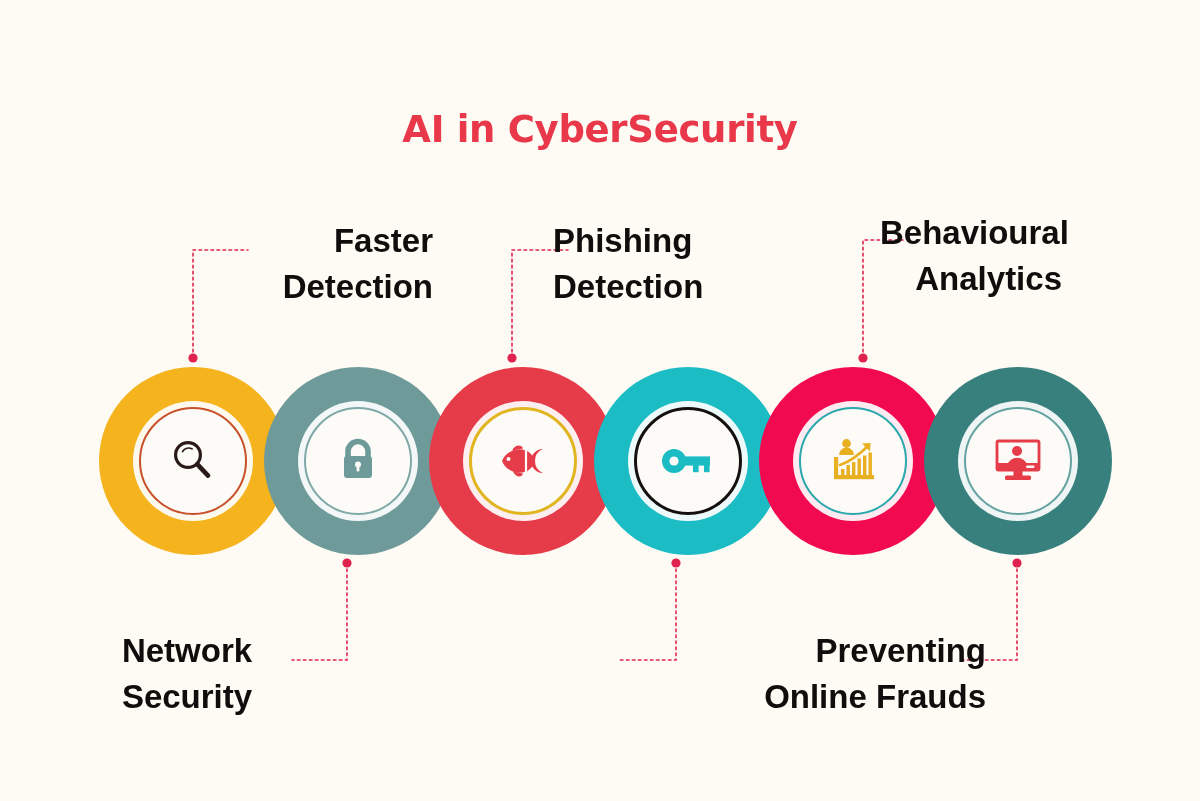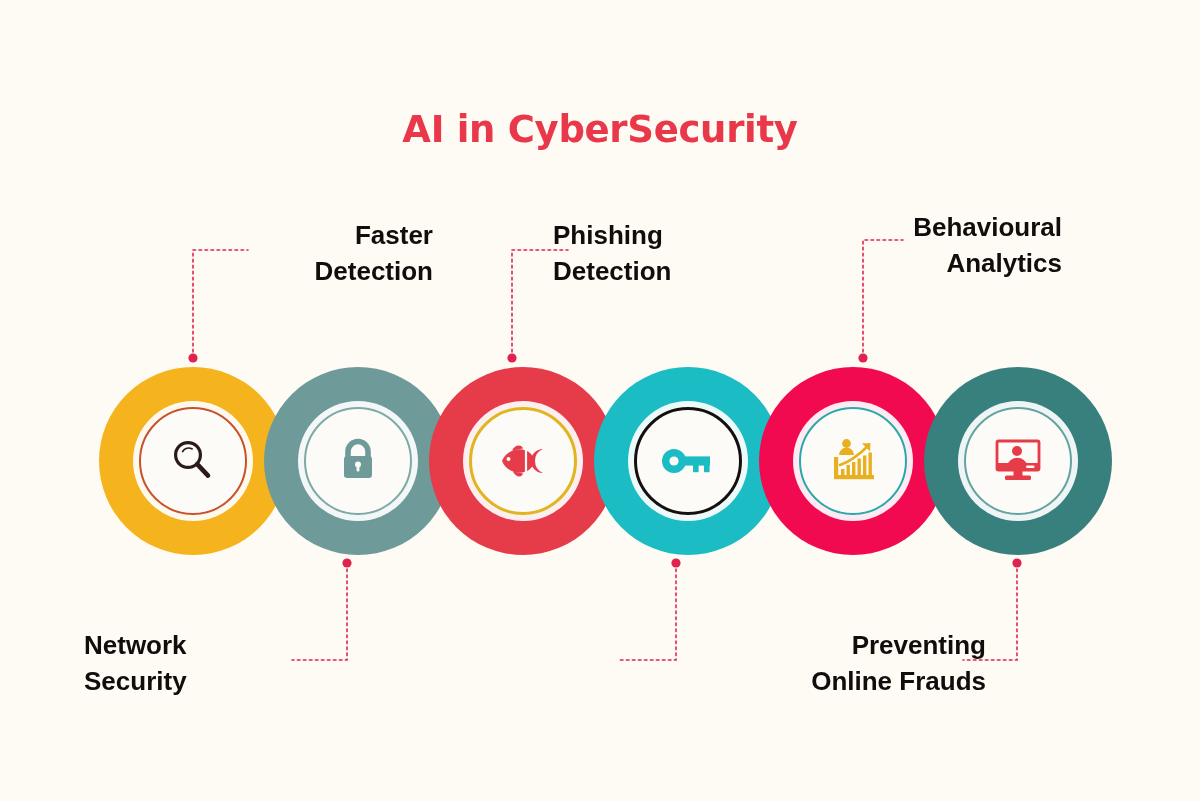--- a/index.html
+++ b/index.html
@@ -78,21 +78,21 @@
     position: absolute;
     left: 0; top: 0;
     width: 1200px; height: 801px;
     pointer-events: none;
   }
 
   
   .label {
     position: absolute;
     color: #100D0C;
-    font-size: 26px;
+    font-size: 33px;
     font-weight: bold;
     line-height: 1.38;
     font-family: "Liberation Sans", sans-serif;
     white-space: pre-line;
   }
   .label.top    { text-align: left; }
   .label.bottom { text-align: left; }
 </style>
 </head>
 <body>
@@ -217,21 +217,21 @@
           <rect x="14" y="39.5" width="26" height="4.6" rx="1.6" fill="#E63B49"></rect>
         </svg>
       </div>
     </div>
 
   </div>
 
   <div class="label top" style="left:233px; top:218px; width:200px; text-align:right;">Faster
 Detection</div>
 
-  <div class="label bottom" style="left:84px; top:628px; width:206px; text-align:left;">Network
+  <div class="label bottom" style="left:84px; top:628px; width:206px; text-align:center;">Network
 Security</div>
 
   <div class="label top" style="left:553px; top:218px; width:160px; ">Phishing
 Detection</div>
 
 
   <div class="label top" style="left:880px; top:210px; width:182px; text-align:right;">Behavioural
 Analytics</div>
 
   <div class="label bottom" style="left:718px; top:628px; width:268px; text-align:right;">Preventing

